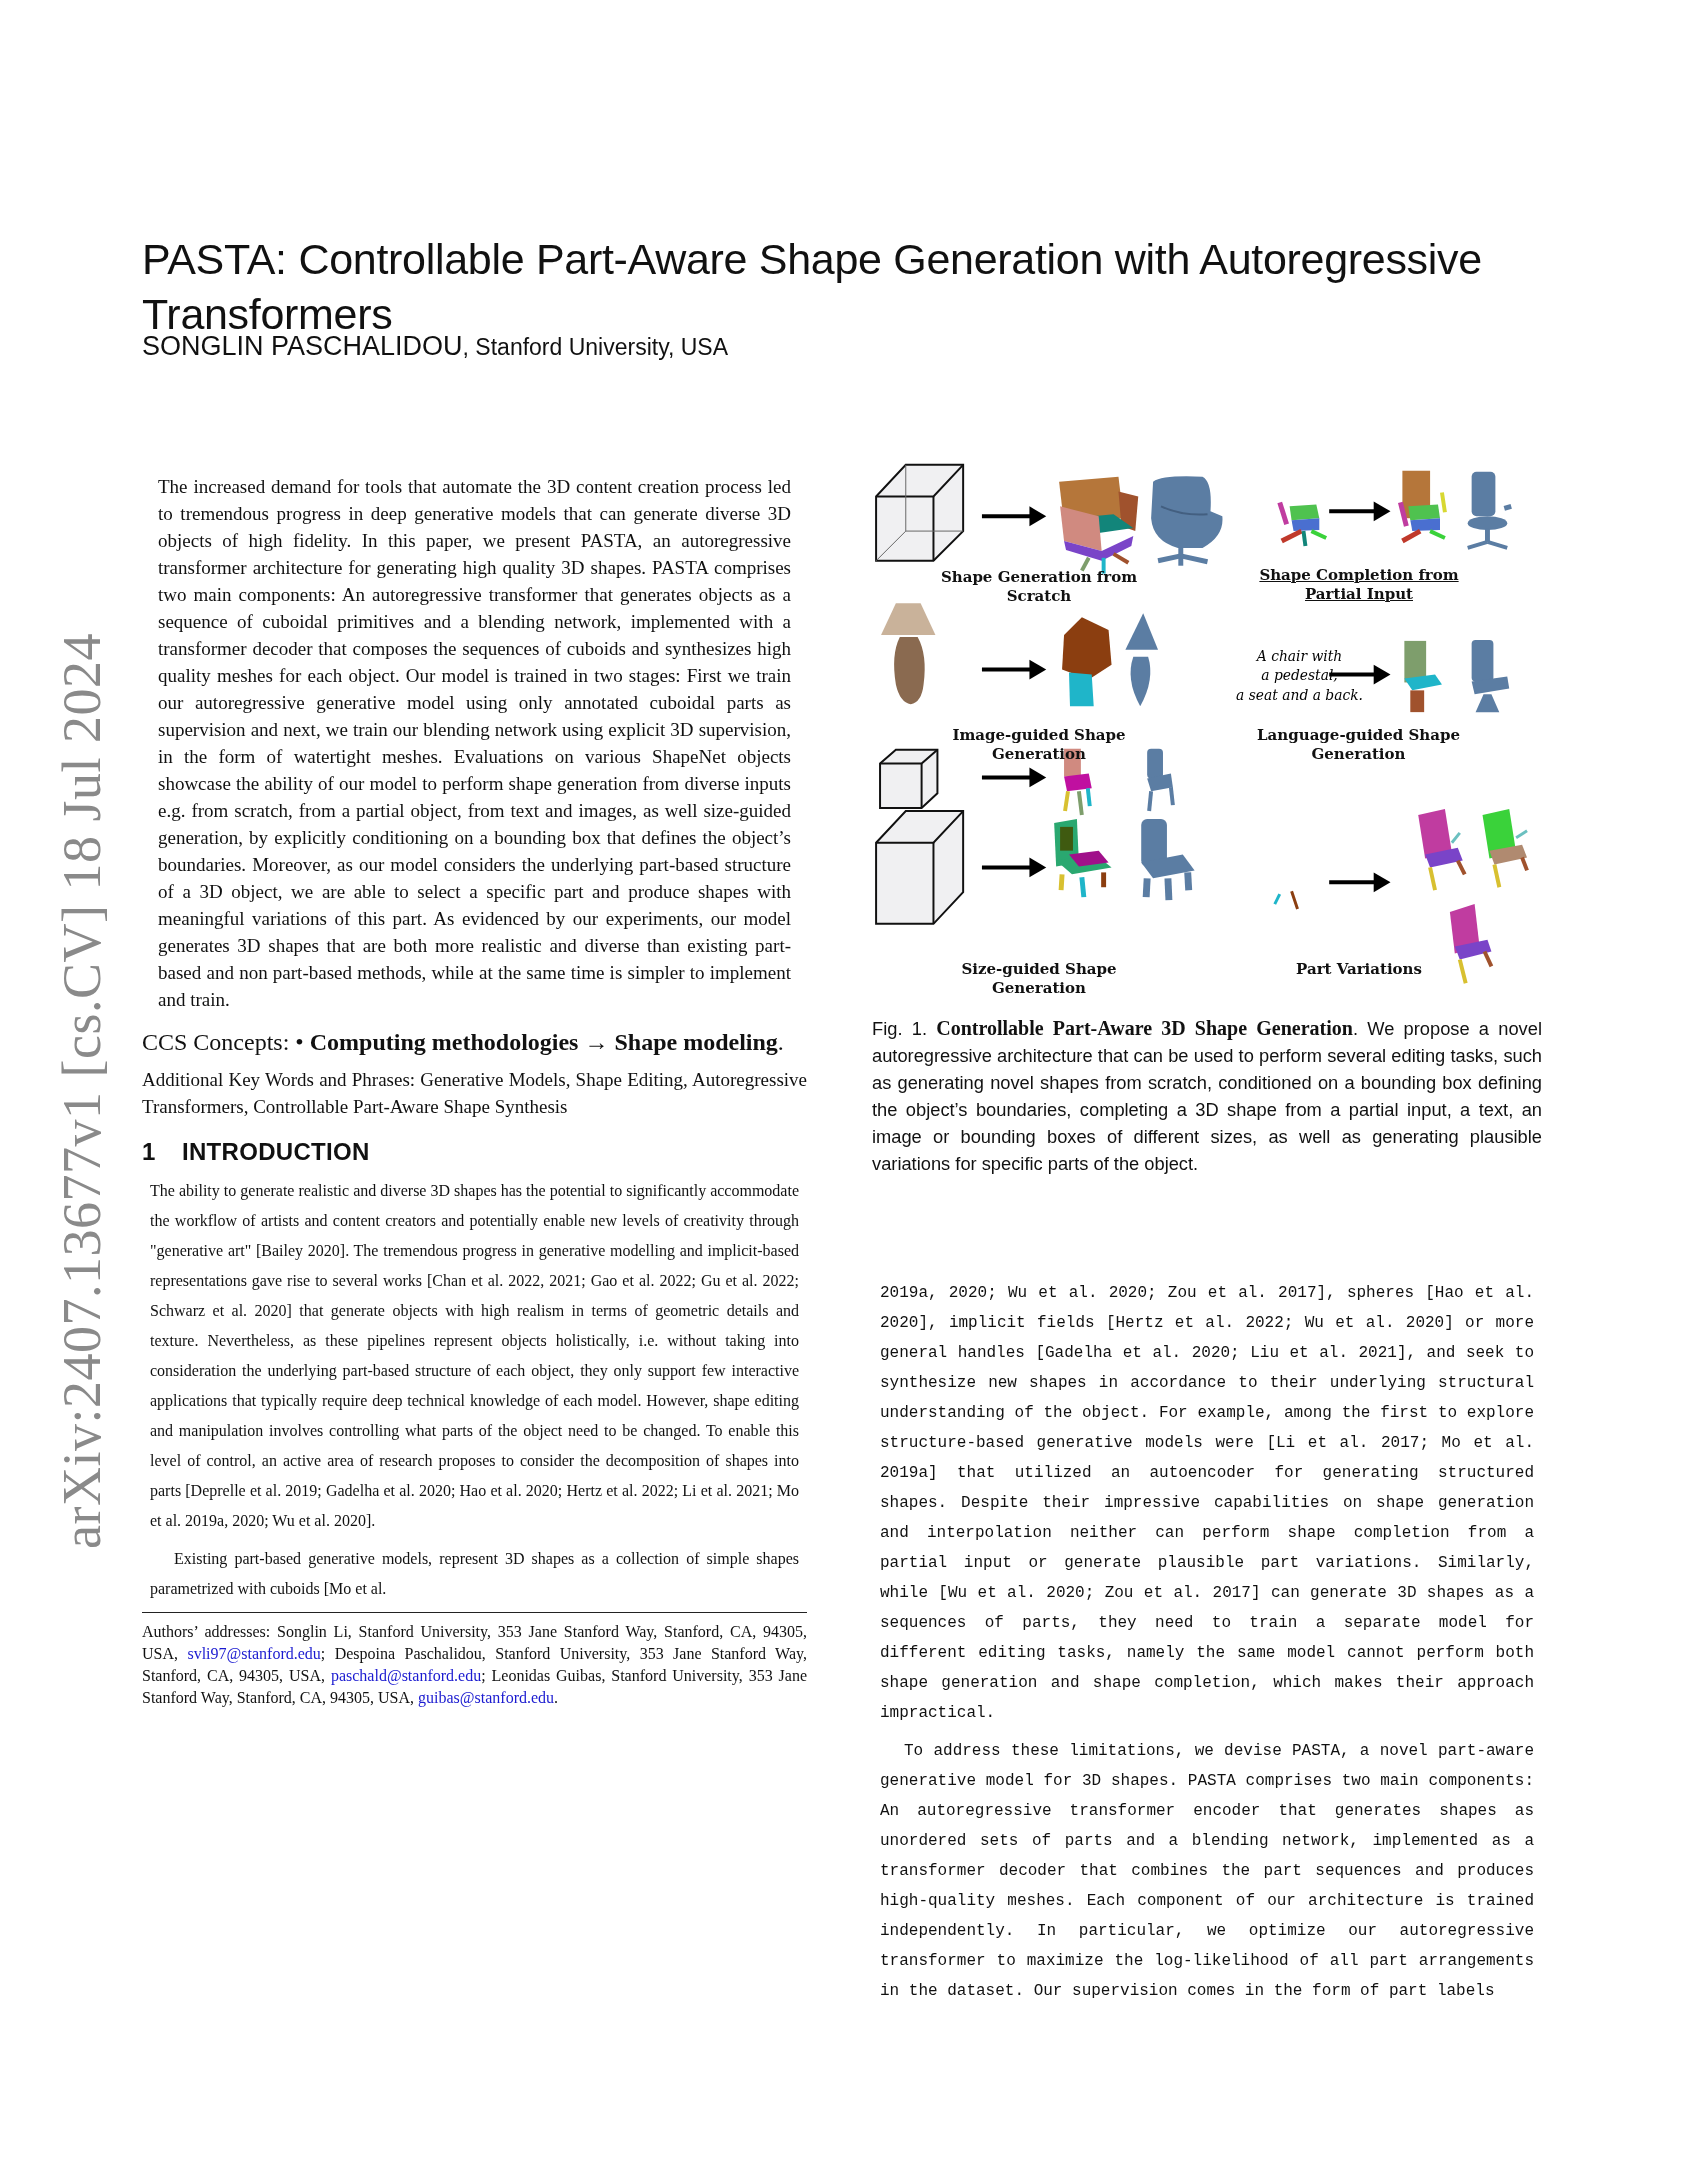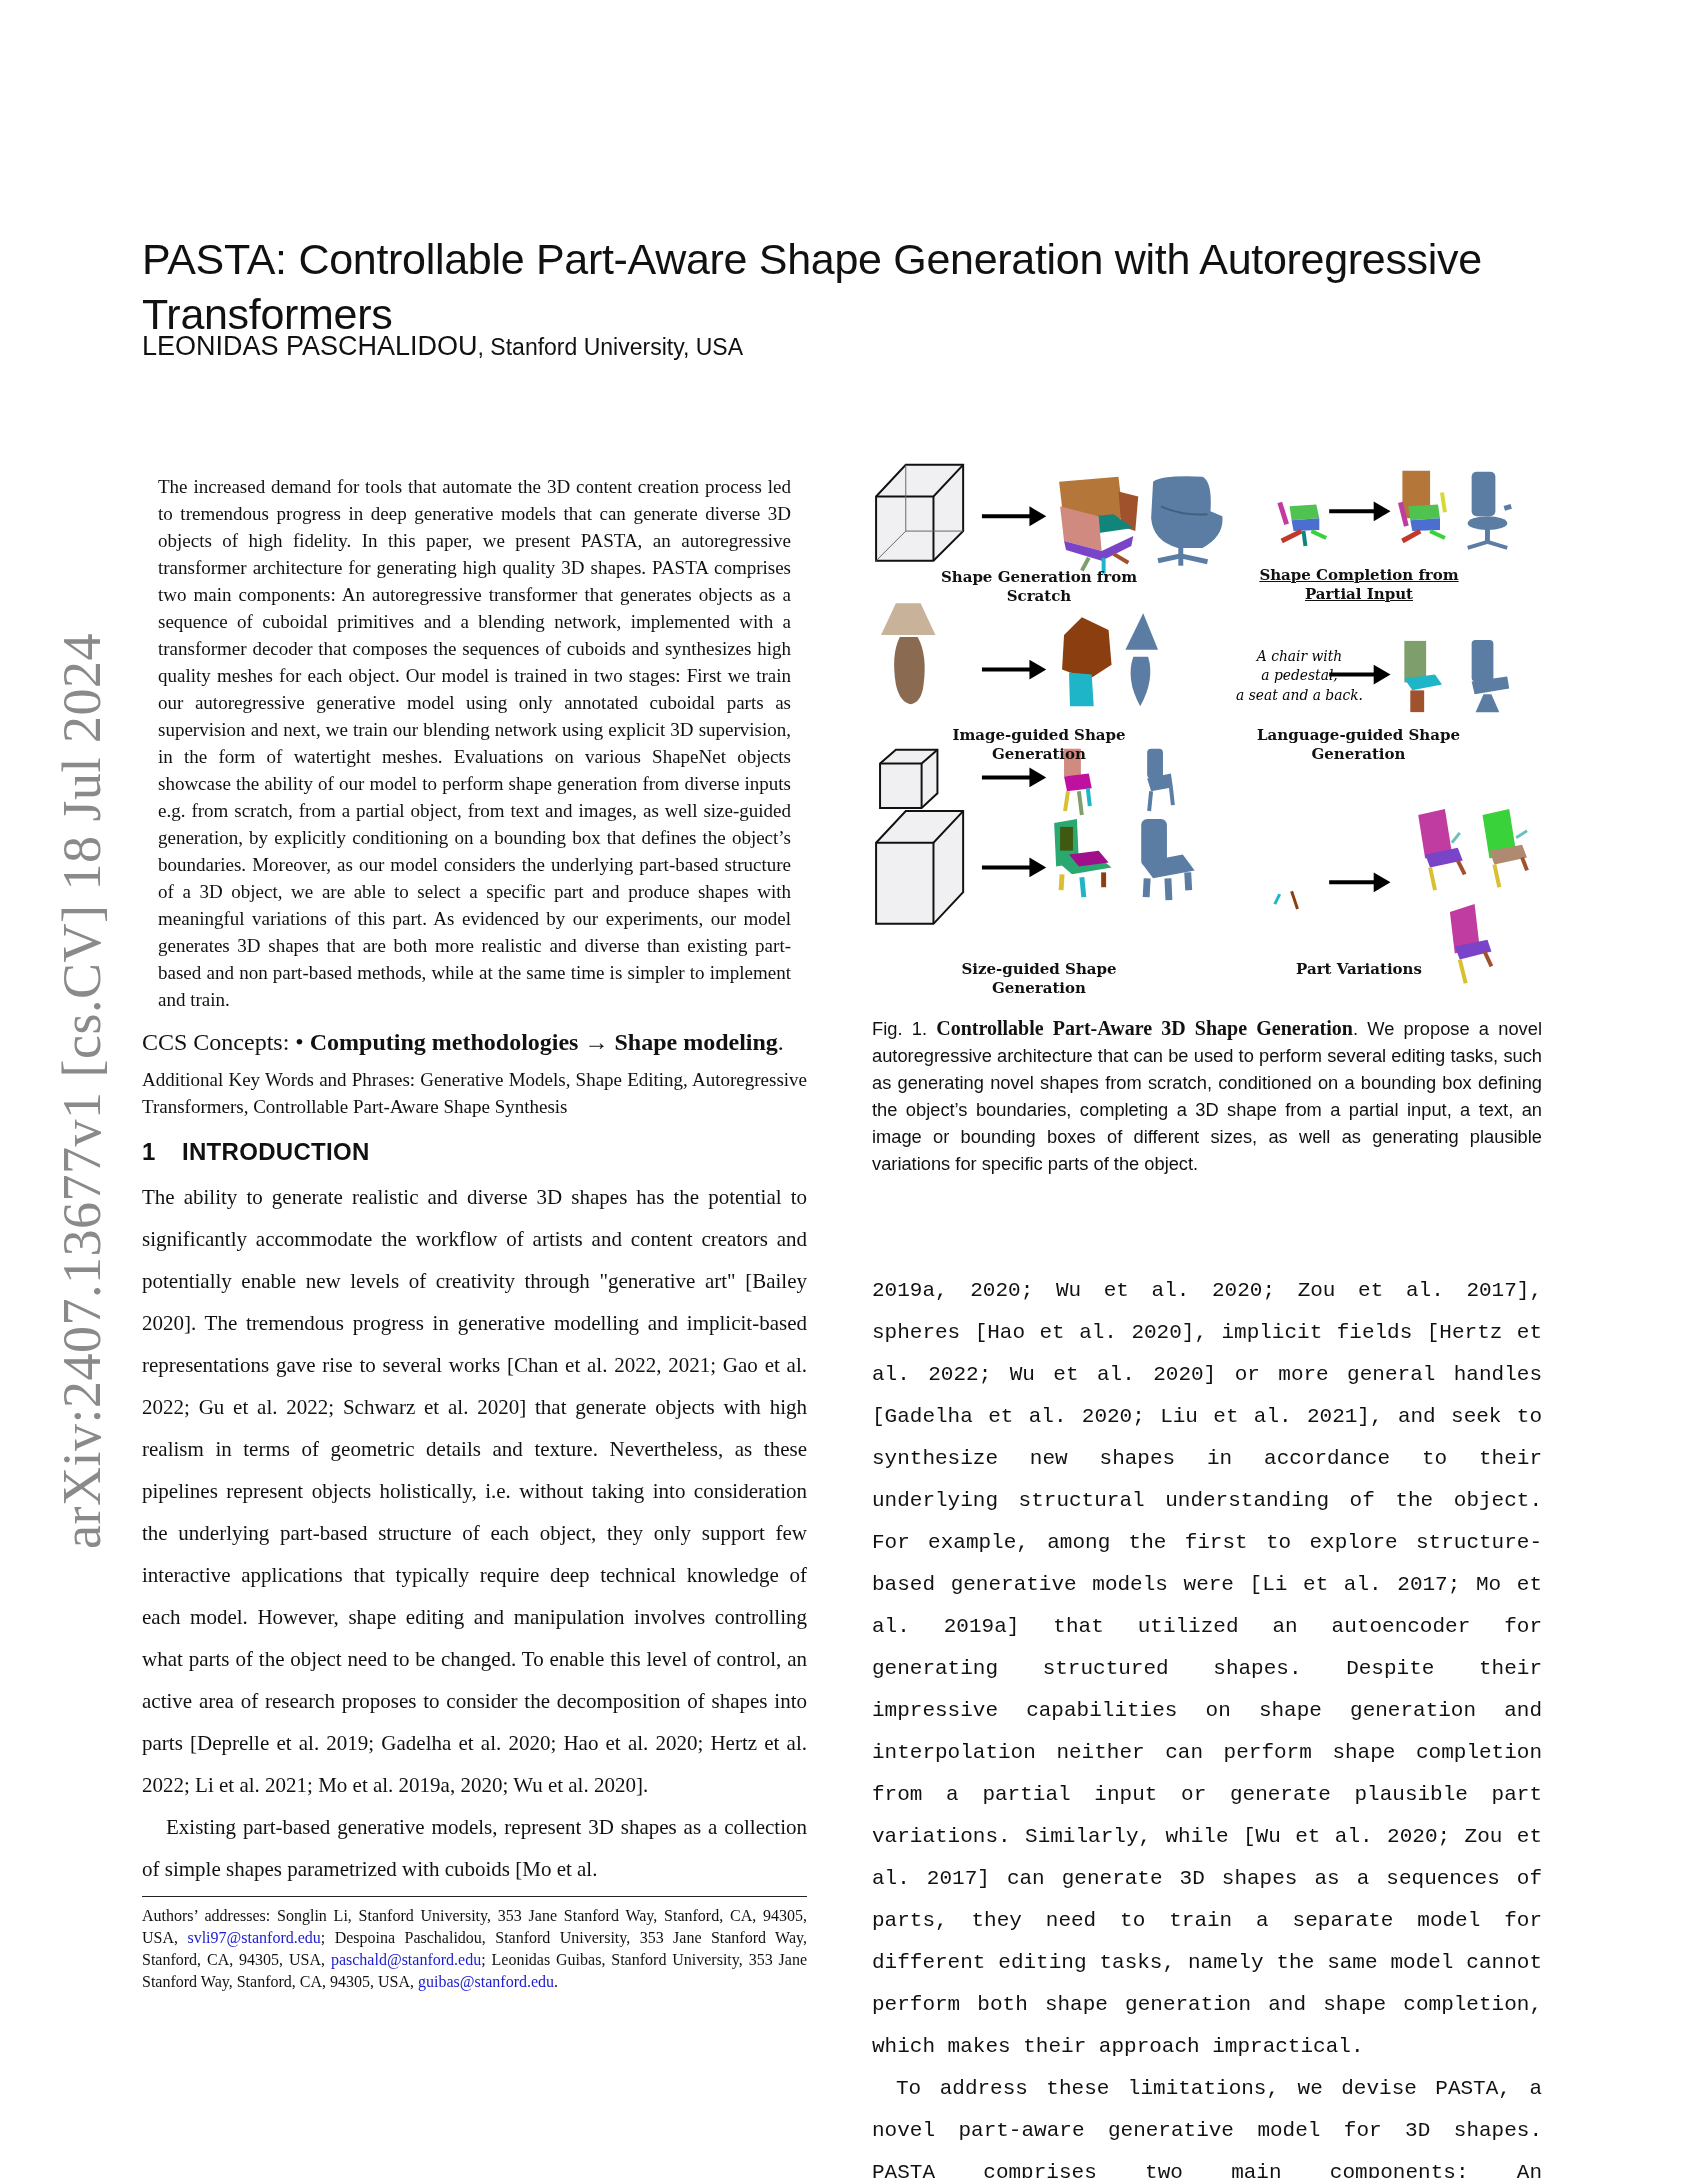--- a/index.html
+++ b/index.html
@@ -24,21 +24,21 @@
   .author-aff { font-size: 23px; }
 
   .col { position: absolute; font-family: "Liberation Serif", "DejaVu Serif", serif; }
   #left-col { left: 142px; top: 457px; width: 665px; }
 
   .abstract p { margin: 16px; font-size: 19px; line-height: 27px; text-align: justify; }
   .ccs { margin: 12px 0 0 0; font-size: 24px; line-height: 27px; }
   .keywords { margin: 10px 0 0 0; font-size: 19px; line-height: 27px; text-align: justify; }
   .section-heading { margin: 16px 0 8px 0; font-family: "Liberation Sans", "DejaVu Sans", sans-serif; font-size: 24px; line-height: 32px; letter-spacing: 0.3px; }
   .section-heading .num { display: inline-block; width: 40px; }
-  .body p { margin: 0; font-size: 21px; line-height: 42px; text-align: justify; }
+  .body p { margin: 8px; font-size: 16px; line-height: 30px; text-align: justify; }
   .body p.indent { text-indent: 24px; }
   .footnote-rule { margin: 6px 0 8px 0; border: 0; border-top: 1px solid #222; }
   .footnote { font-size: 16px; line-height: 22px; text-align: justify; margin: 0; }
   .email { color: #1a1ad0; }
 
   #figure { position: absolute; left: 866px; top: 447px; width: 683px; height: 554px; }
   .fig-label {
     position: absolute; font-family: "DejaVu Serif", "Liberation Serif", serif;
     font-size: 15px; font-weight: bold; line-height: 19px; text-align: center; color: #111;
   }
@@ -52,21 +52,21 @@
 </style>
 </head>
 <body>
 
 <div id="arxiv-stamp">arXiv:2407.13677v1  [cs.CV]  18 Jul 2024</div>
 
 <h1 id="title">PASTA: Controllable Part-Aware Shape Generation with Autoregressive Transformers</h1>
 
 <div id="authors">
   <div class="author-line">
-    <span class="author-name">LEONIDAS PASCHALIDOU</span><span class="author-aff">, Stanford University, USA</span>
+    <span class="author-name">SONGLIN PASCHALIDOU</span><span class="author-aff">, Stanford University, USA</span>
   </div>
 </div>
 
 <div id="left-col" class="col">
   <div class="abstract">
     <p>The increased demand for tools that automate the 3D content creation process led to tremendous progress in deep generative models that can generate diverse 3D objects of high fidelity. In this paper, we present PASTA, an autoregressive transformer architecture for generating high quality 3D shapes. PASTA comprises two main components: An autoregressive transformer that generates objects as a sequence of cuboidal primitives and a blending network, implemented with a transformer decoder that composes the sequences of cuboids and synthesizes high quality meshes for each object. Our model is trained in two stages: First we train our autoregressive generative model using only annotated cuboidal parts as supervision and next, we train our blending network using explicit 3D supervision, in the form of watertight meshes. Evaluations on various ShapeNet objects showcase the ability of our model to perform shape generation from diverse inputs e.g. from scratch, from a partial object, from text and images, as well size-guided generation, by explicitly conditioning on a bounding box that defines the object’s boundaries. Moreover, as our model considers the underlying part-based structure of a 3D object, we are able to select a specific part and produce shapes with meaningful variations of this part. As evidenced by our experiments, our model generates 3D shapes that are both more realistic and diverse than existing part-based and non part-based methods, while at the same time is simpler to implement and train.</p>
   </div>
   <p class="ccs">
     <span>CCS Concepts: • </span><b>Computing methodologies → Shape modeling</b><span>.</span>
   </p>

